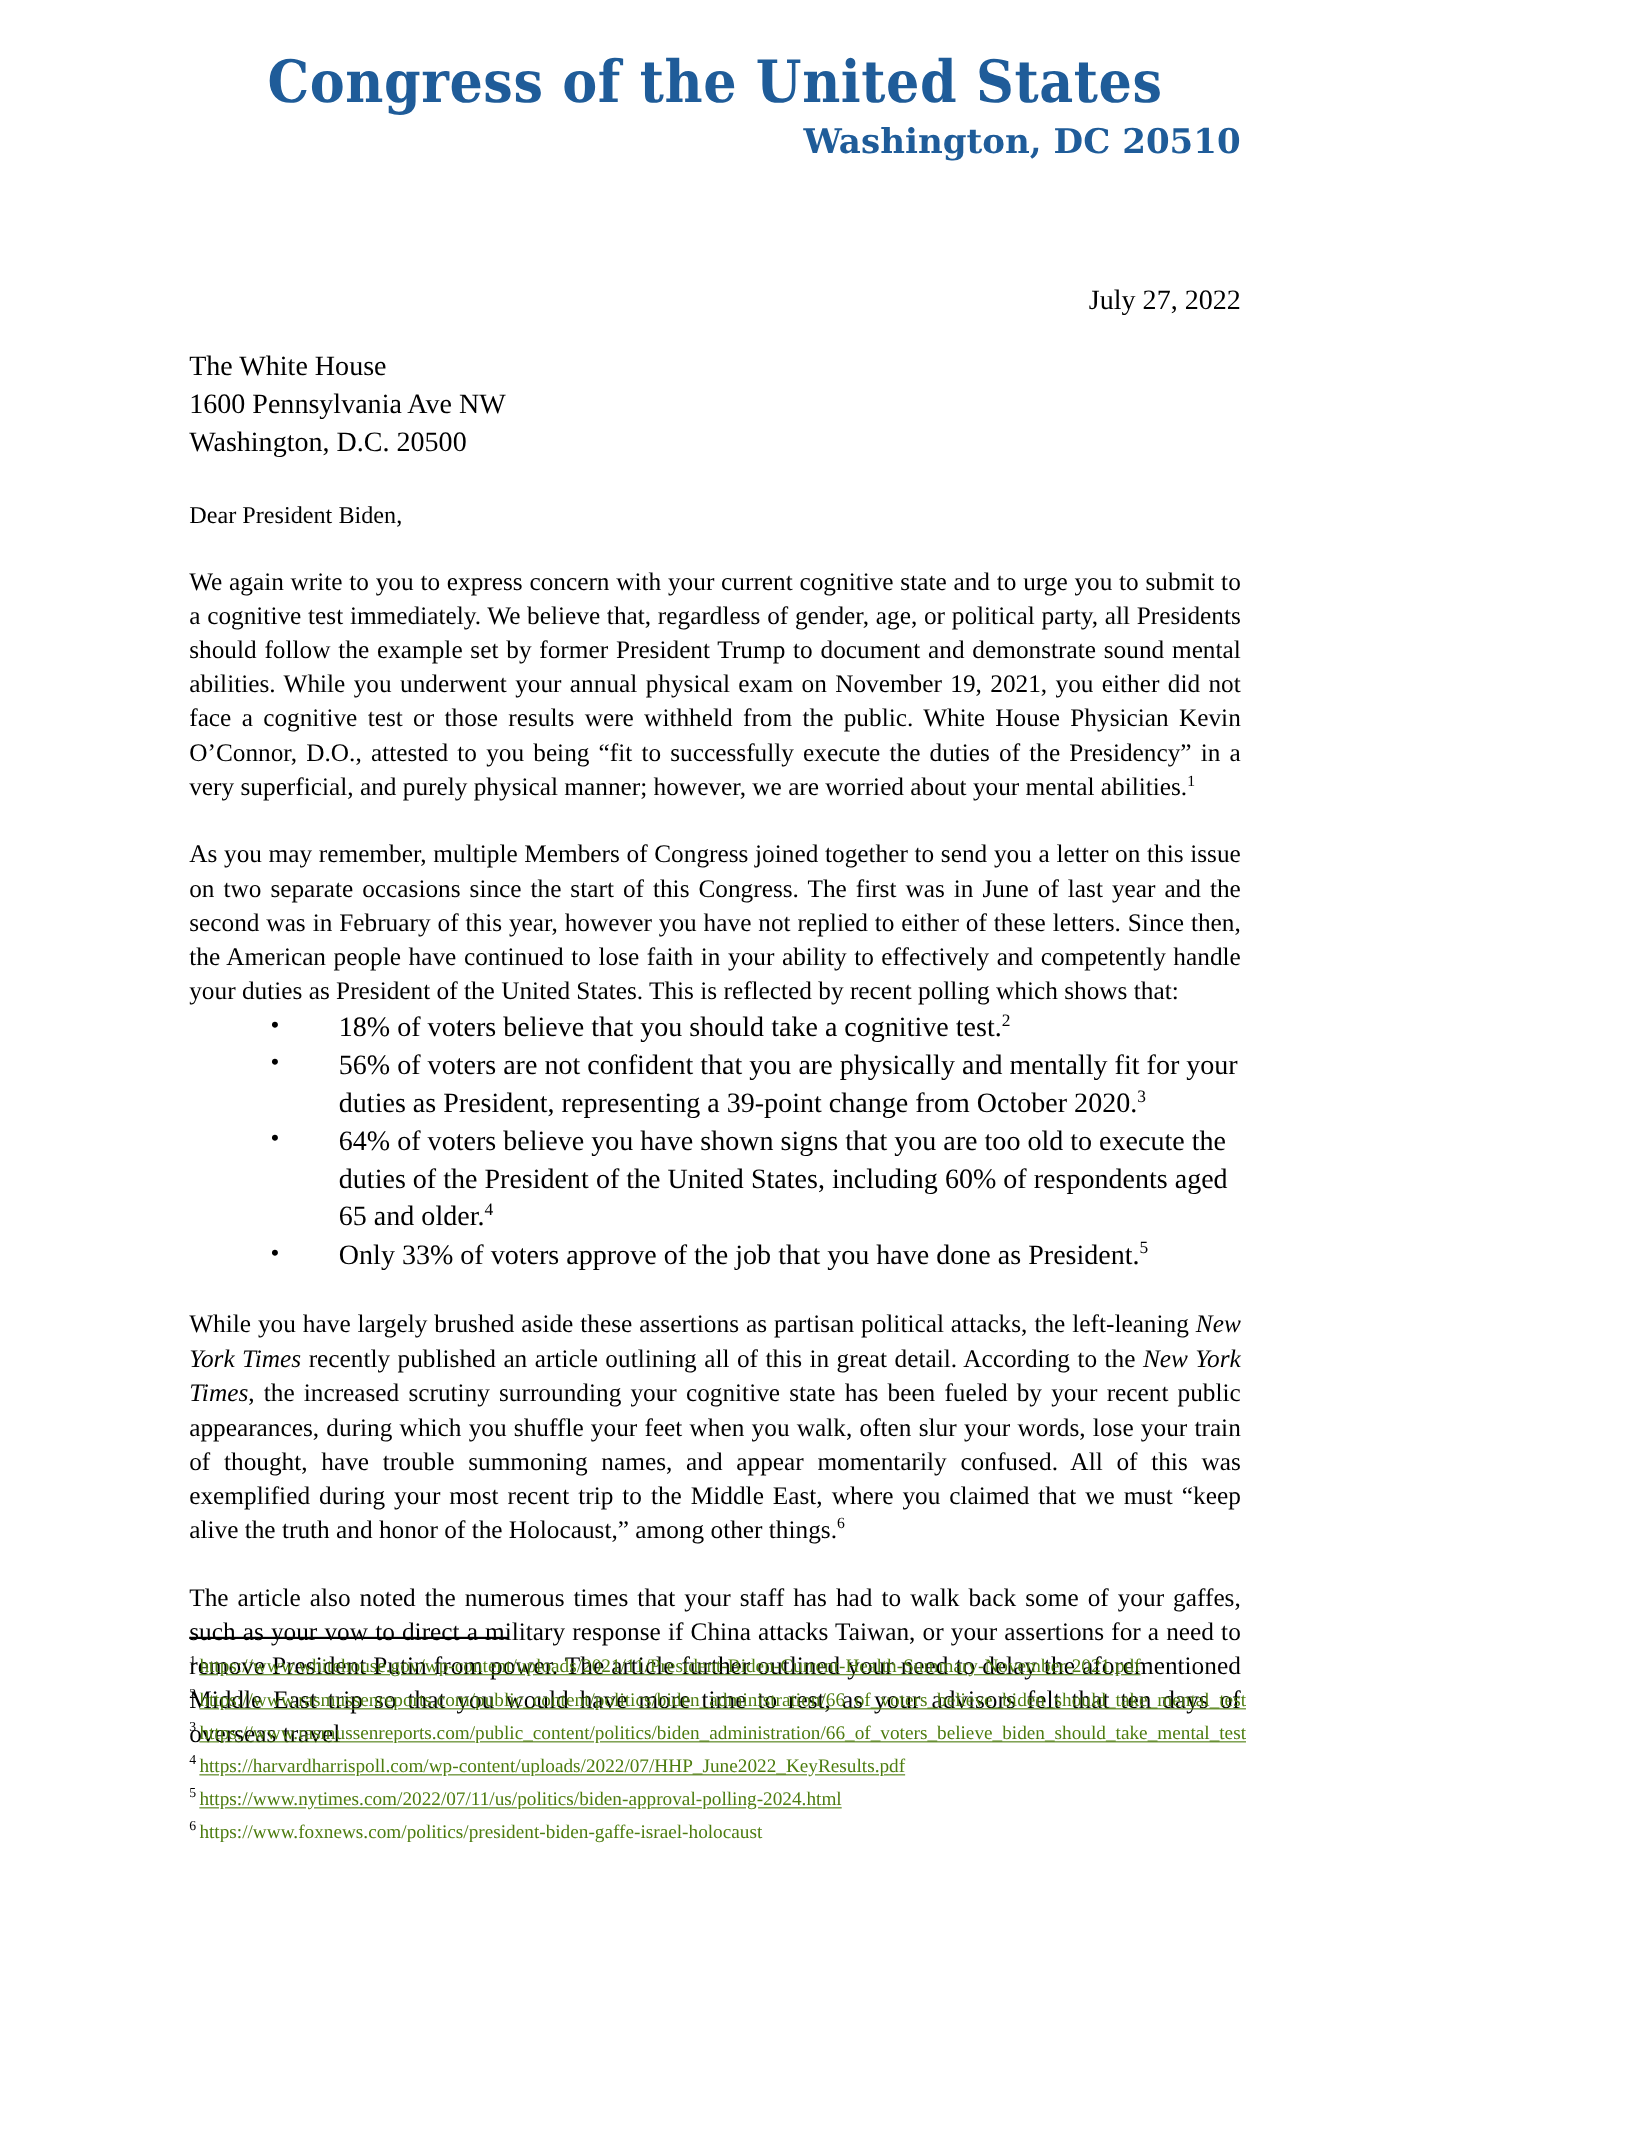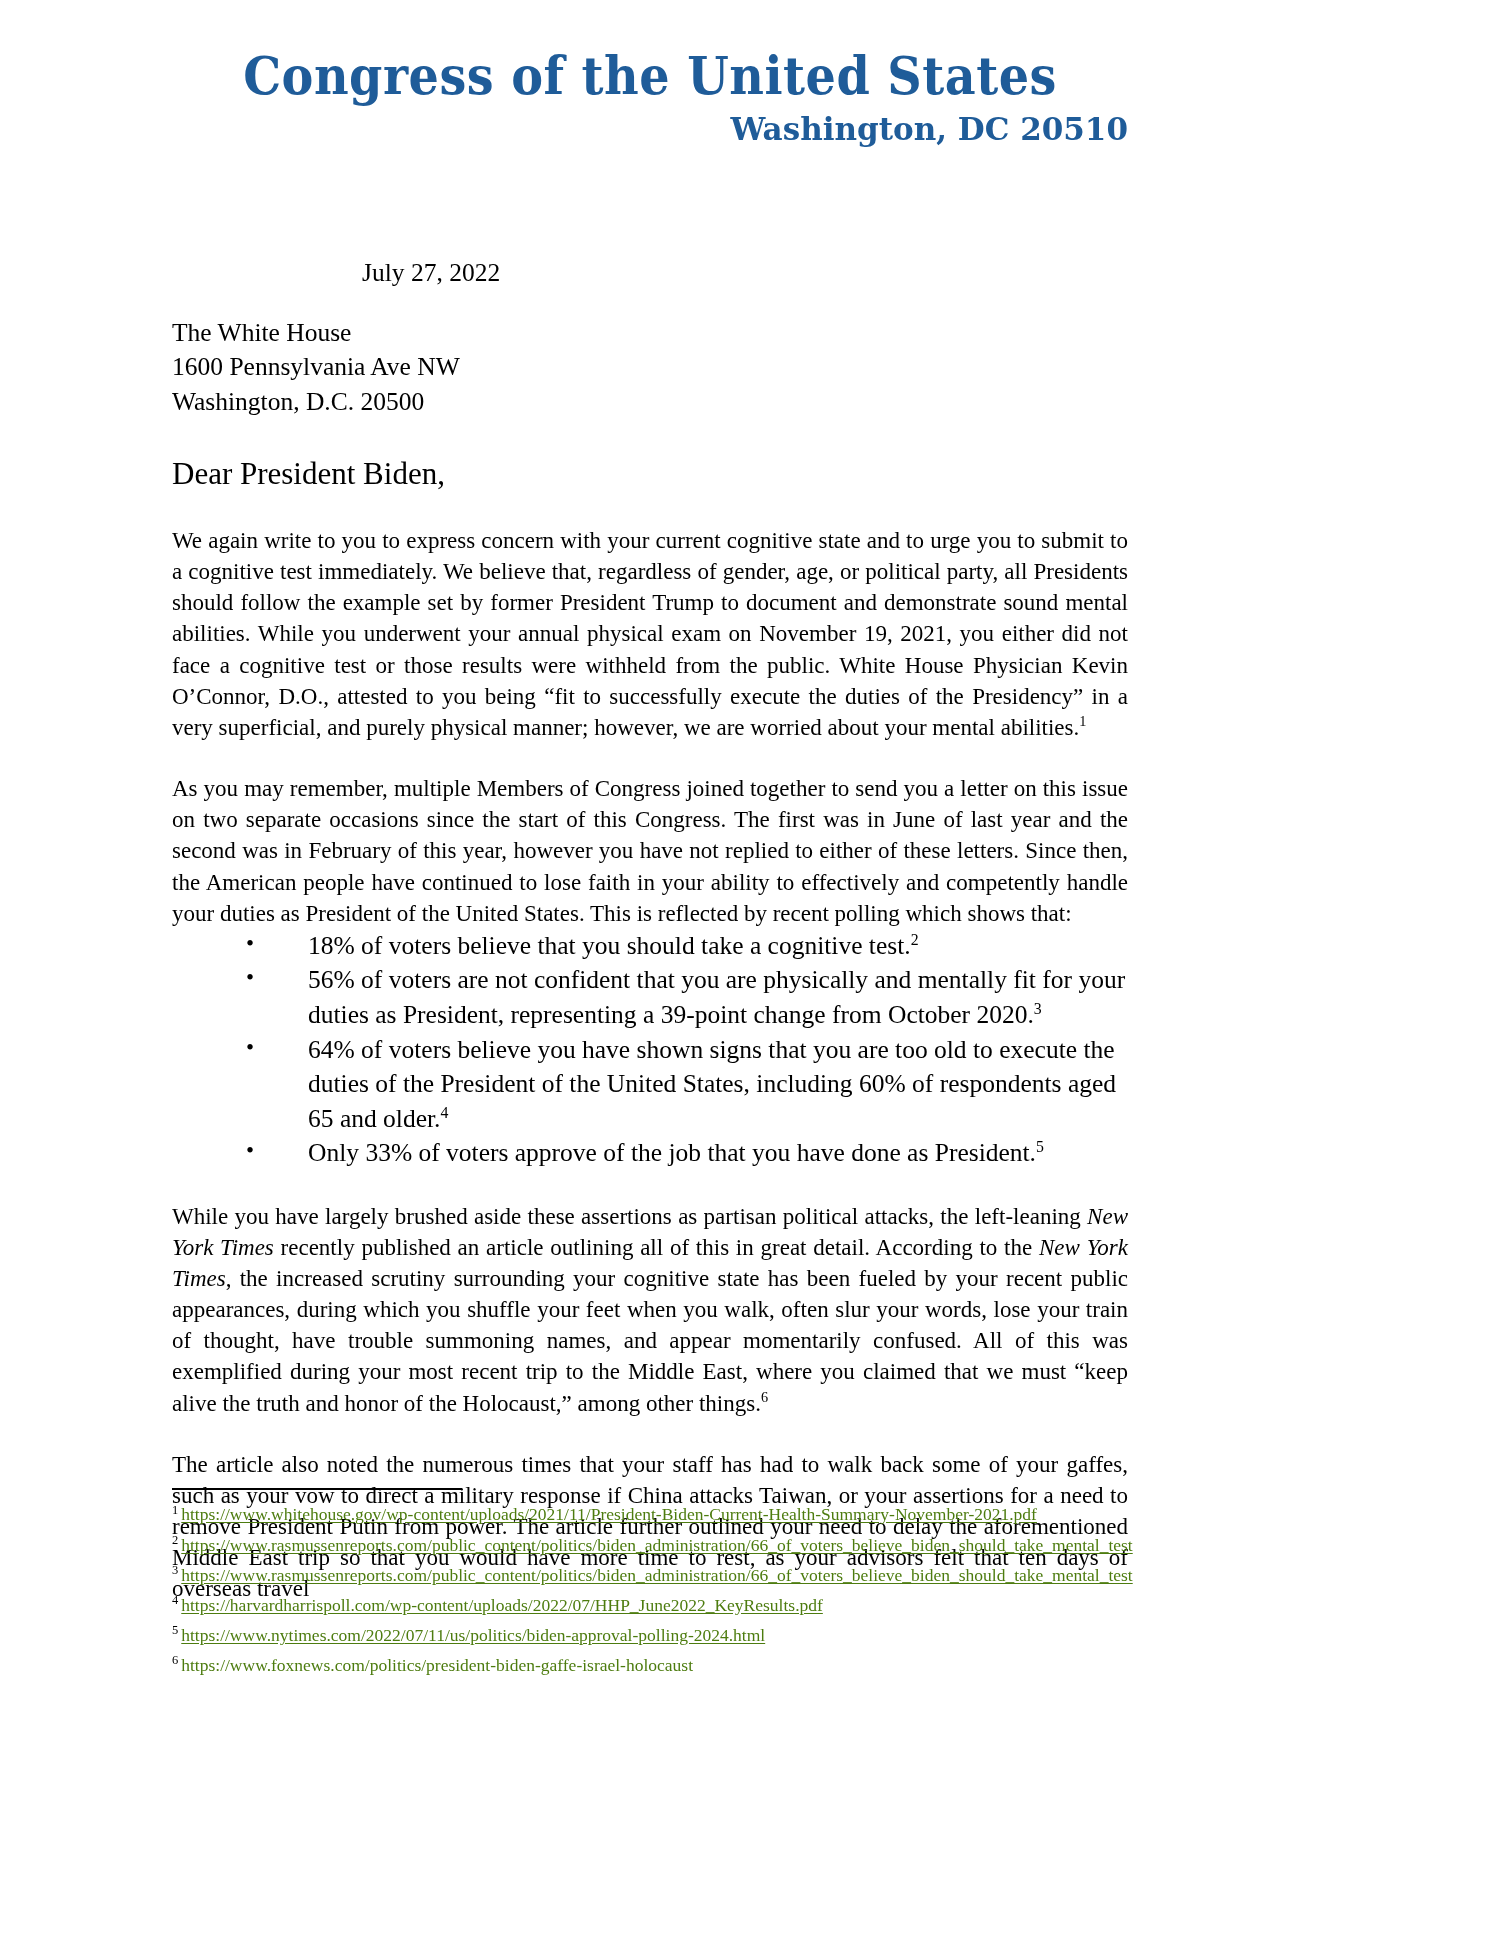--- a/index.html
+++ b/index.html
@@ -44,36 +44,36 @@
     font-weight: 700;
     font-size: 31px;
     line-height: 1.1;
     margin-top: 8px;
     color: #1F5C99;
     text-align: right;
   }
 
   
   .date-line {
-    text-align: left;
+    text-align: right;
     font-size: 25.5px;
     line-height: 1.18;
     margin-top: 112px;
     padding-left: 190px;
   }
   .addr {
     margin-top: 28px;
     font-size: 25.5px;
     line-height: 1.36;
   }
   .addr div { white-space: nowrap; }
 
   .salutation {
     margin-top: 33px;
-    font-size: 31px;
+    font-size: 22px;
     line-height: 1.36;
   }
 
   p.body {
     margin: 30px 0 0 0;
     font-size: 23px;
     line-height: 1.355;
     text-align: justify;
     text-justify: inter-word;
     hyphens: none;

